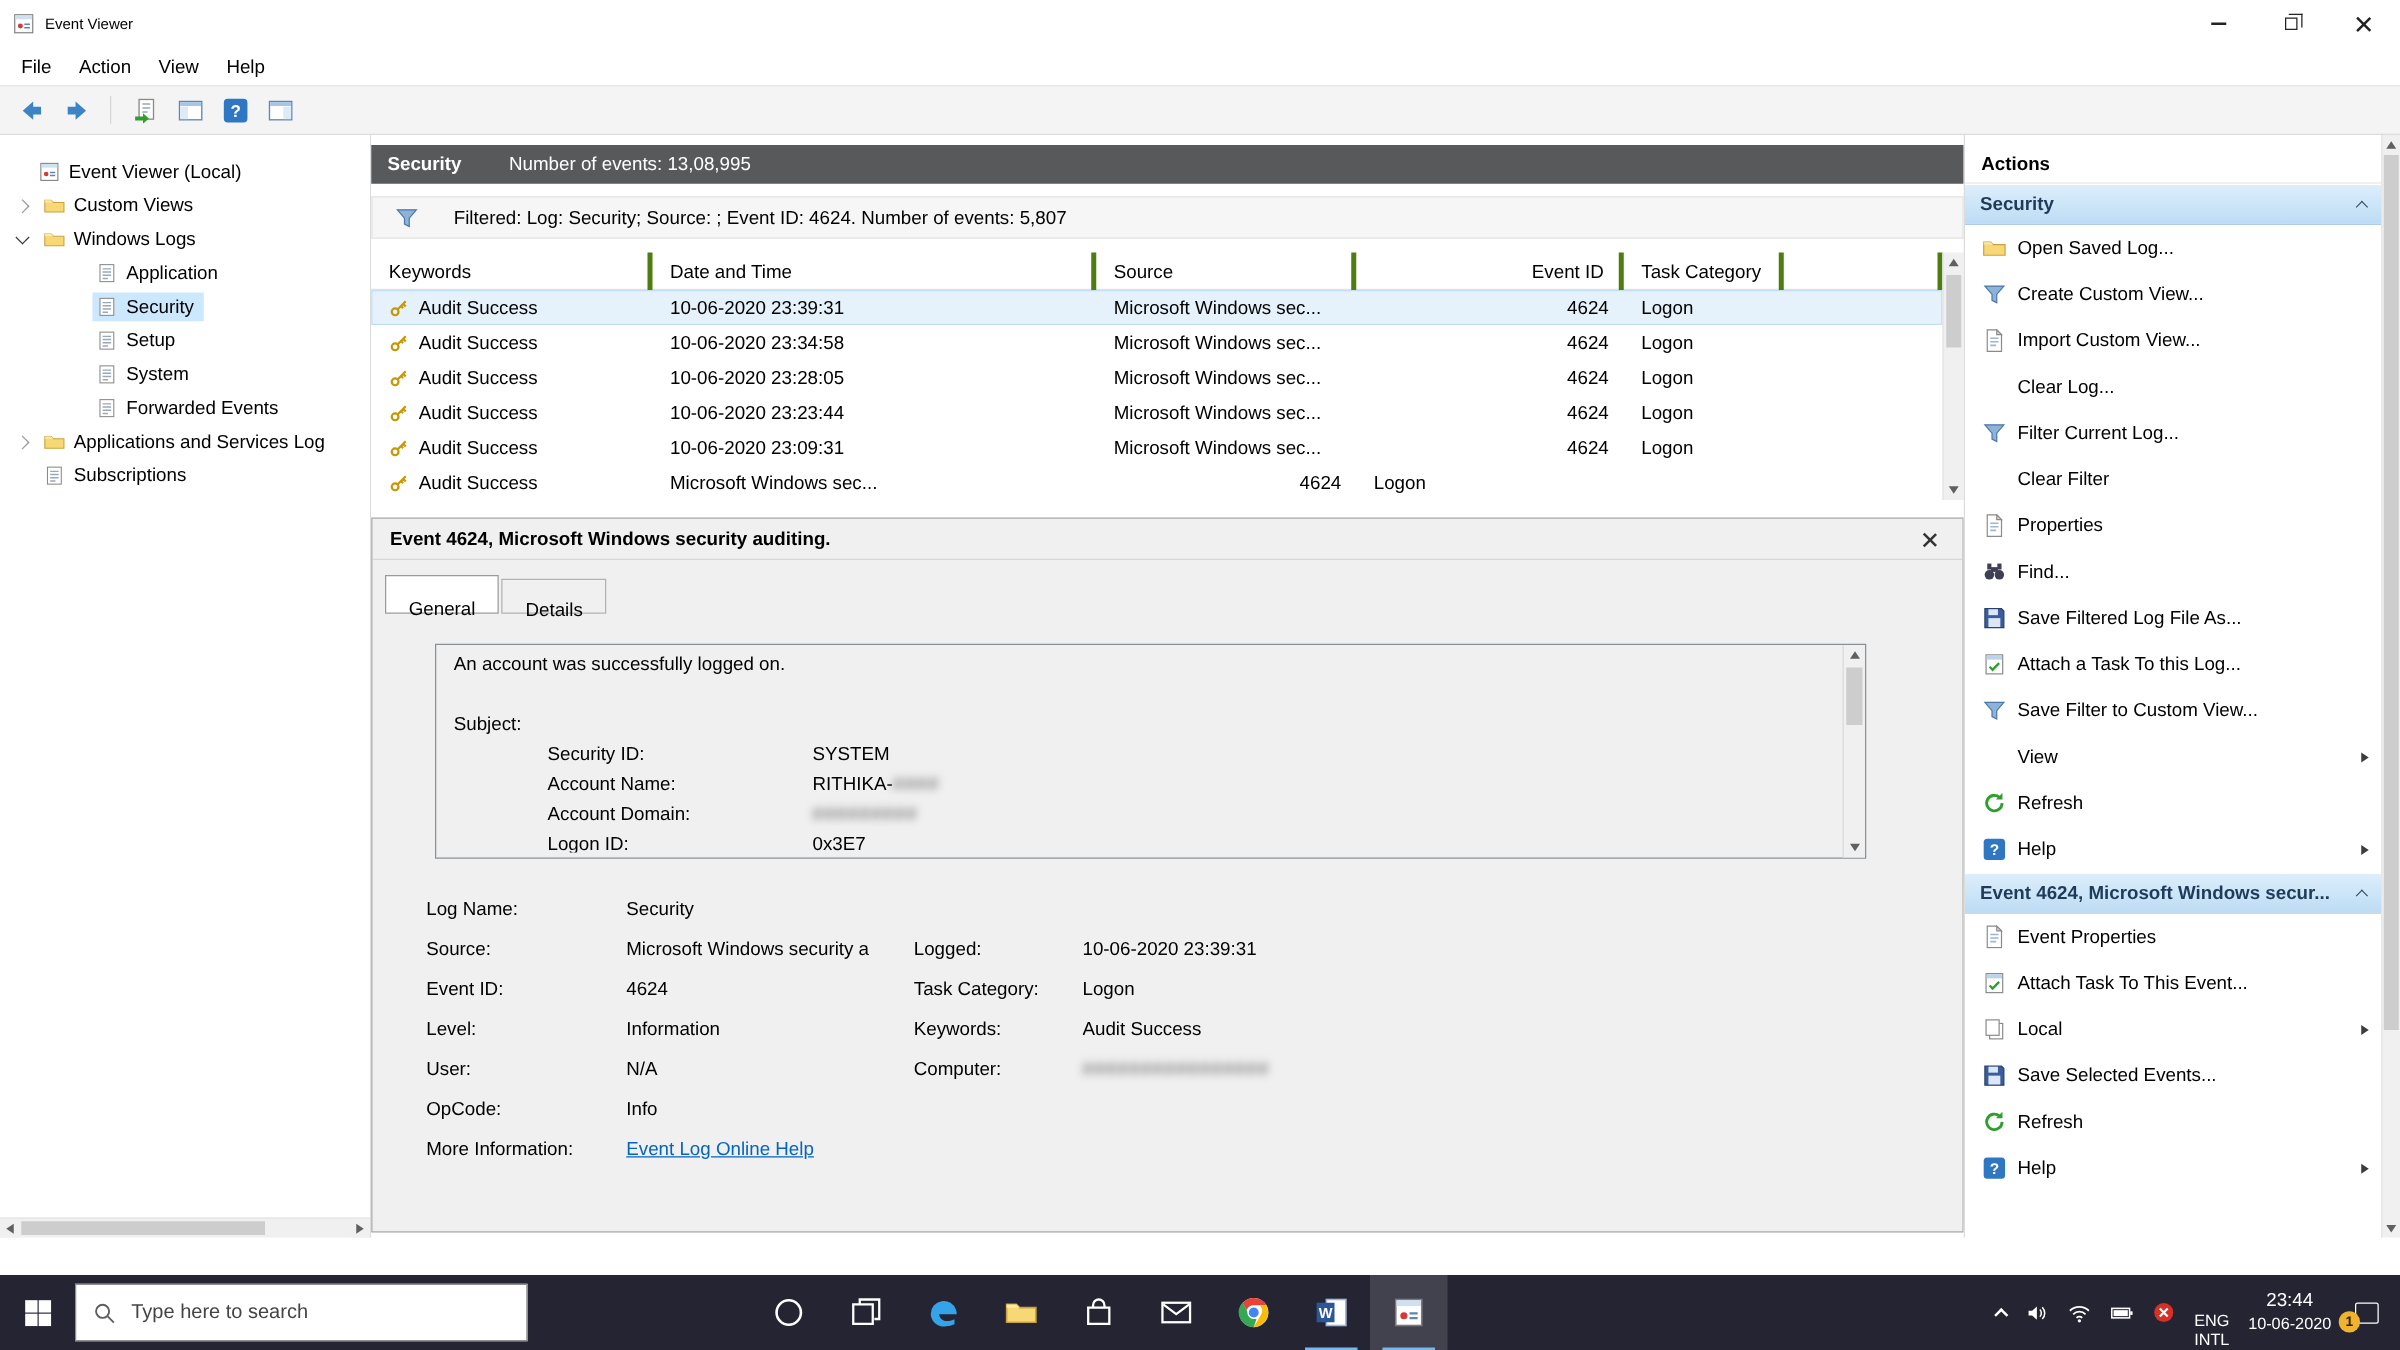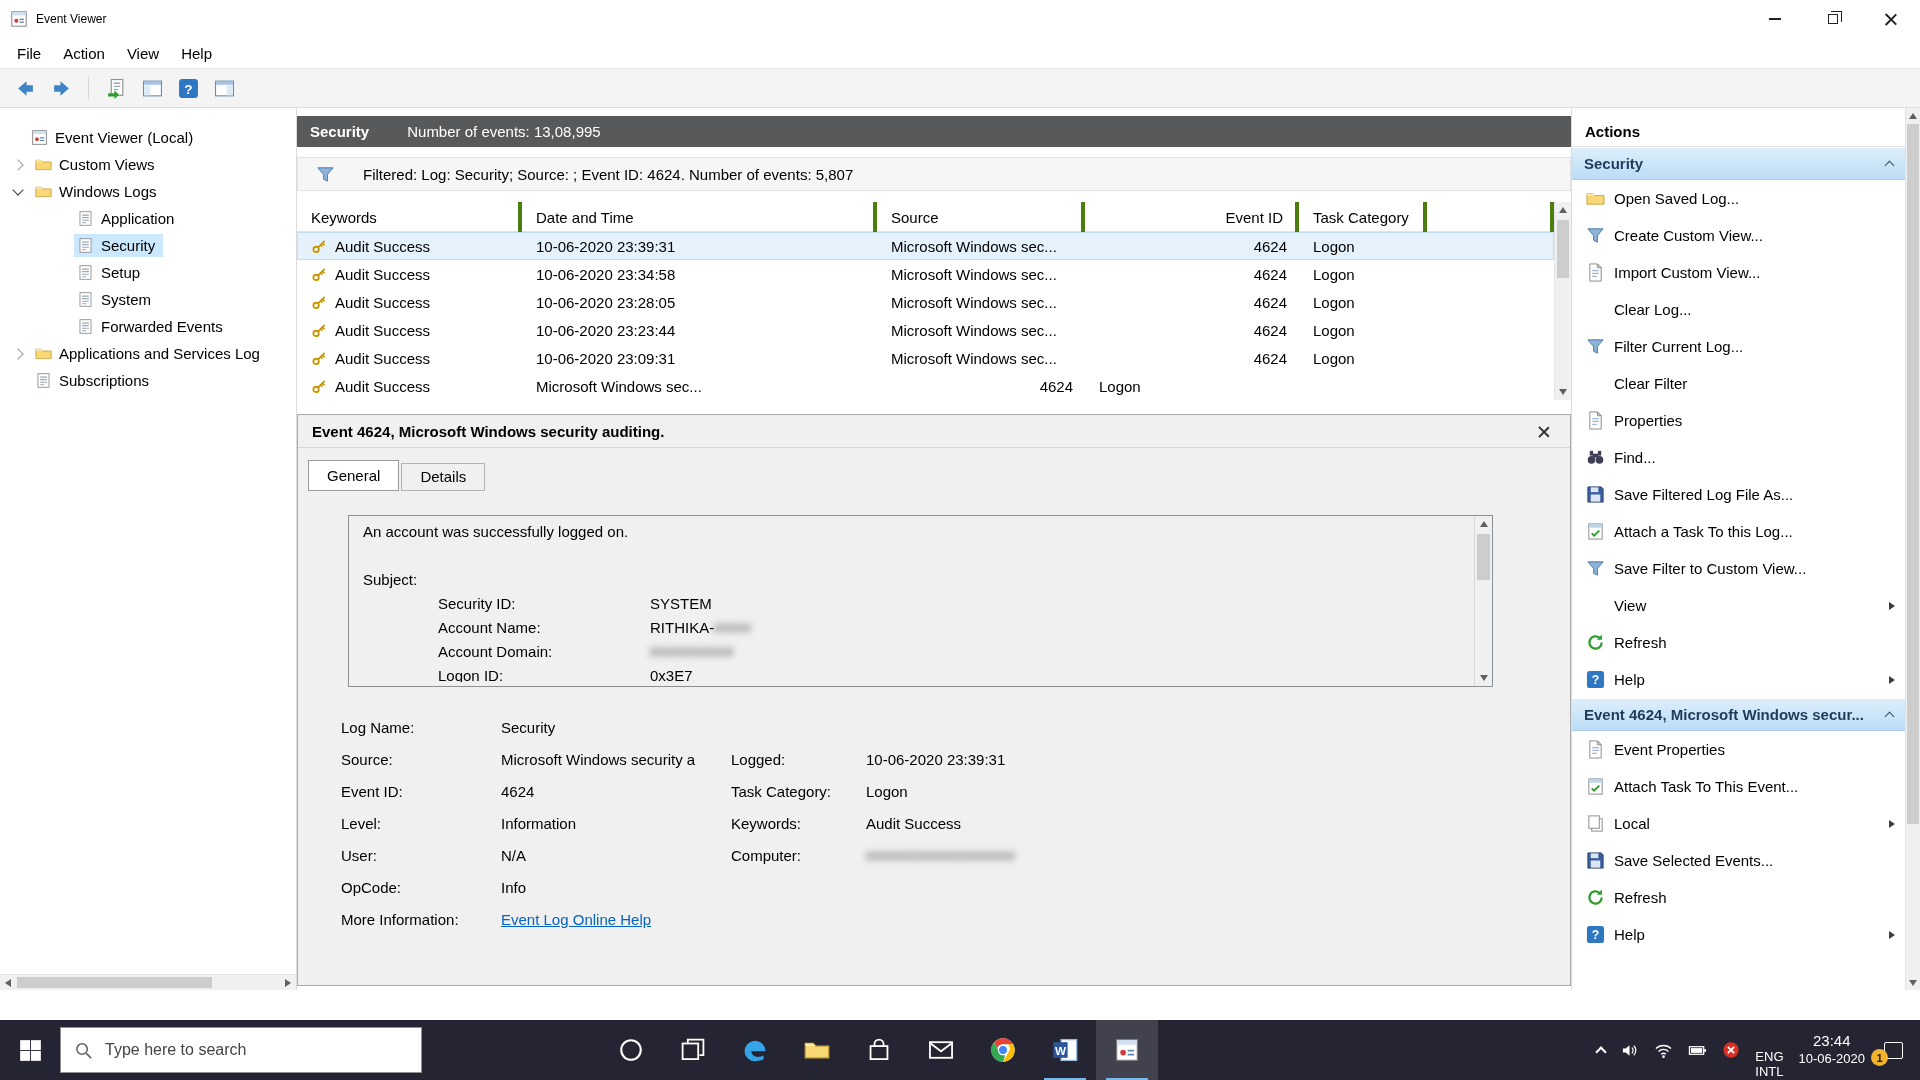--- a/index.html
+++ b/index.html
@@ -81,21 +81,21 @@
   .v-sb .thumb { position:absolute; left:2px; top:18px; width:12px; height:58px; background:#cdcdcd; }
 
   
   .detail { position:absolute; top:306px; left:0; width:1274px; height:572px; background:#f0f0f0; border:1px solid #ababab; }
   .detail-header { height:33px; display:flex; align-items:center; padding:0 14px; border-bottom:1px solid #d6d6d6; font-weight:bold; }
   .detail-close { margin-left:auto; width:26px; height:26px; display:flex; align-items:center; justify-content:center; }
   .x-glyph { position:relative; width:11px; height:11px; }
   .x-glyph::before,.x-glyph::after { content:""; position:absolute; left:5px; top:-1px; width:1.5px; height:14px; background:#333; }
   .x-glyph::before { transform:rotate(45deg); } .x-glyph::after { transform:rotate(-45deg); }
   .tabs { position:absolute; top:45px; left:10px; display:flex; align-items:flex-end; }
-  .tab { height:28px; line-height:26px; padding:0 18px; border:1px solid #b2b2b2; background:#f0f0f0; margin-right:2px; }
+  .tab { height:28px; line-height:26px; padding:12px 18px; border:1px solid #b2b2b2; background:#f0f0f0; margin-right:2px; }
   .tab.active { height:31px; line-height:29px; background:#fff; border-color:#9a9a9a; }
   .gen-box { position:absolute; left:50px; top:100px; width:1145px; height:172px; border:1px solid #899197; background:#f0f0f0; }
   .gen-inner { position:absolute; left:0; top:4px; right:20px; bottom:4px; padding-left:14px; line-height:24px; overflow:hidden; }
   .g-label { display:inline-block; margin-left:75px; width:212px; }
   .blur { filter:blur(3.5px); color:#5a5a5a; letter-spacing:1px; }
   .gen-sb { position:absolute; right:0; top:0; bottom:0; width:18px; background:#f0f0f0; border-left:1px solid #d9d9d9; }
   .gen-sb .sb-btn { position:absolute; left:0; width:17px; height:16px; display:flex; align-items:center; justify-content:center; }
   .gen-sb .up { top:0; } .gen-sb .down { bottom:0; }
   .gen-sb .thumb { position:absolute; left:2px; top:18px; width:13px; height:46px; background:#cdcdcd; }
   .fields { position:absolute; left:43px; top:296px; right:36px; }

